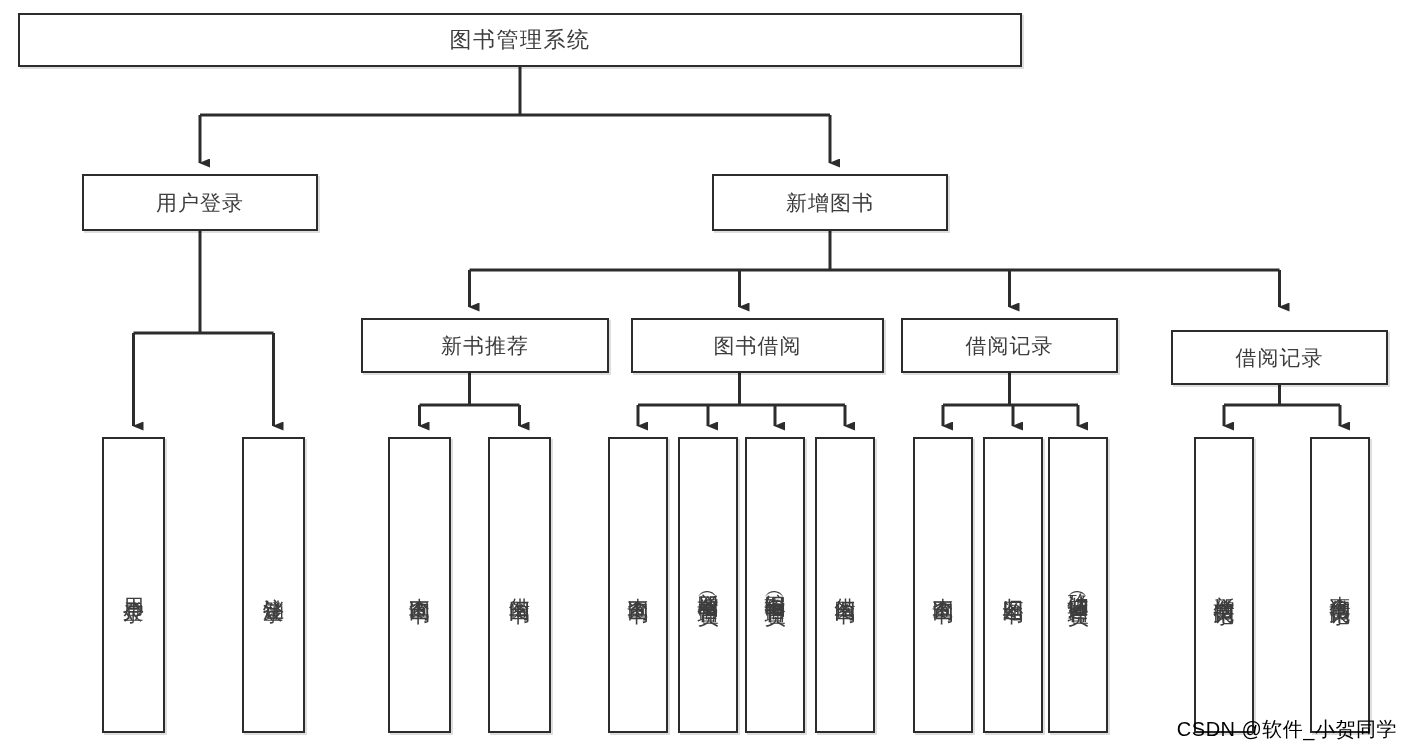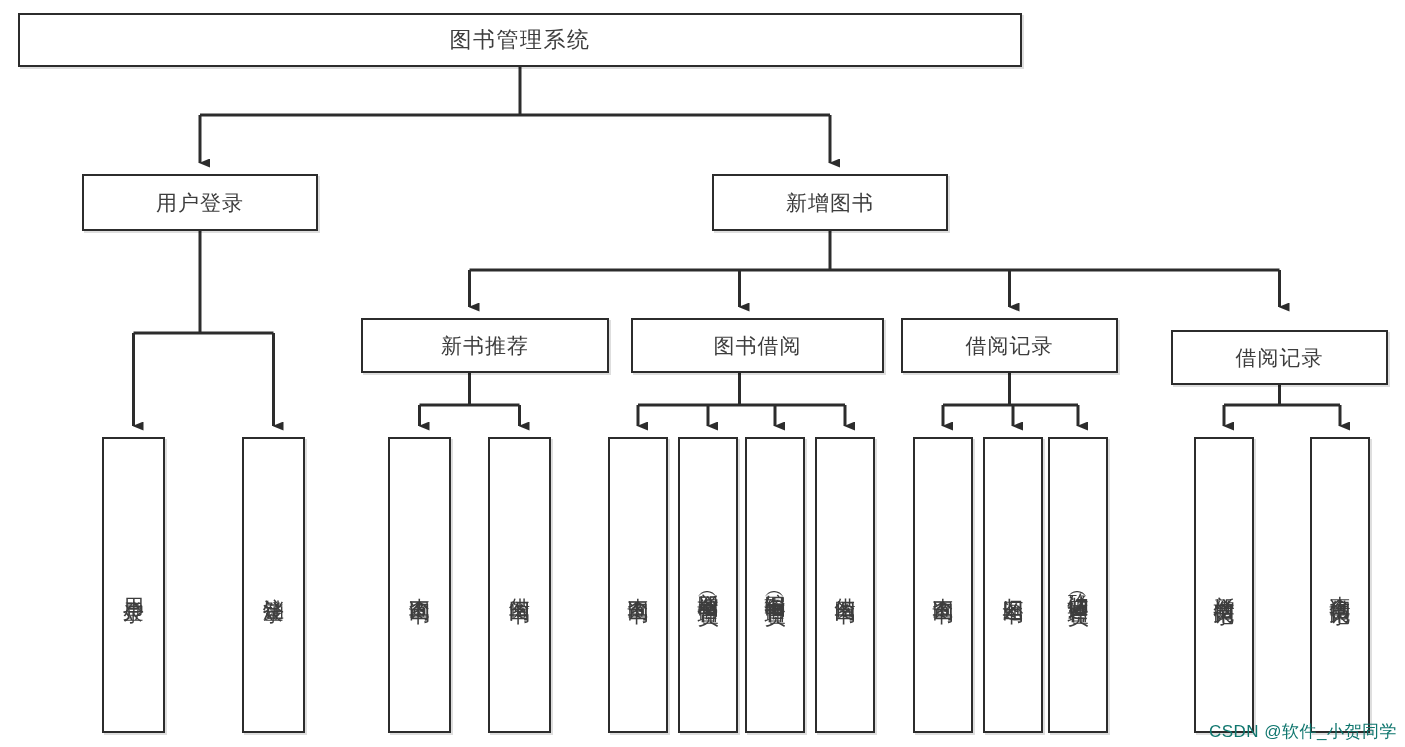--- a/index.html
+++ b/index.html
@@ -52,22 +52,22 @@
     white-space:nowrap;
   }
   .node.v > span{
     writing-mode:vertical-rl;
     text-orientation:upright;
   }
   .wm{
     position:absolute;
     right:8px;
     bottom:4px;
-    font-size:17px;
-    color:#0f766e;
+    font-size:20px;
+    color:#000000;
     letter-spacing:0.5px;
     white-space:nowrap;
   }
 </style>
 </head>
 <body>
 
 <div id="canvas">
 
   <svg id="wires" viewBox="0 0 1405 747">

